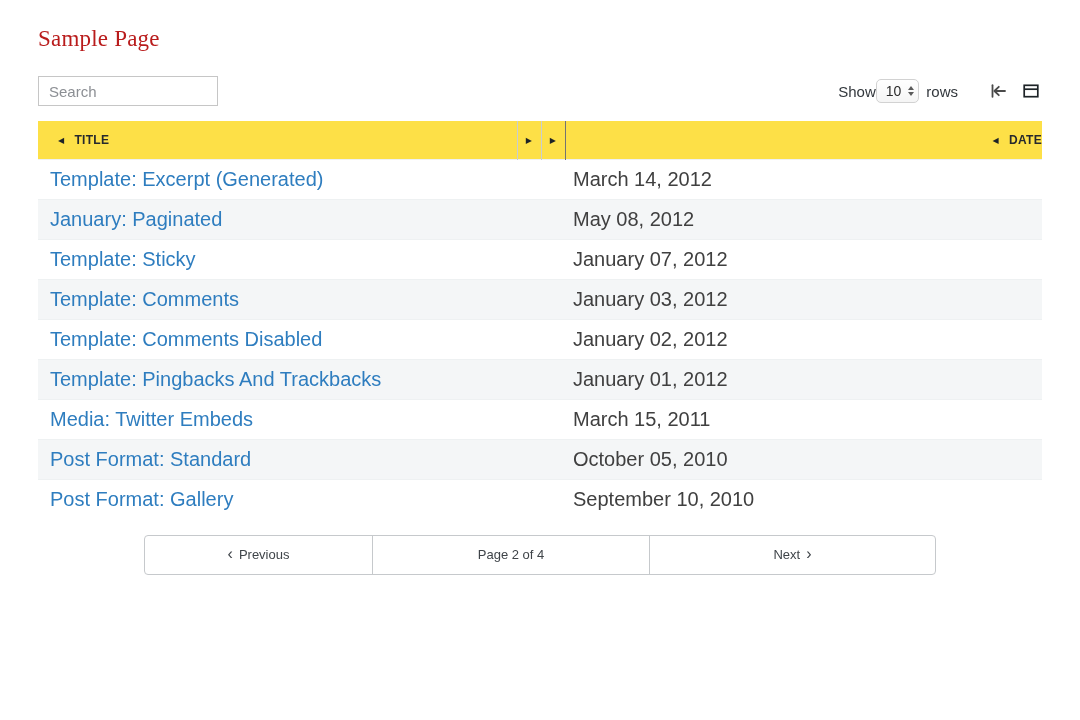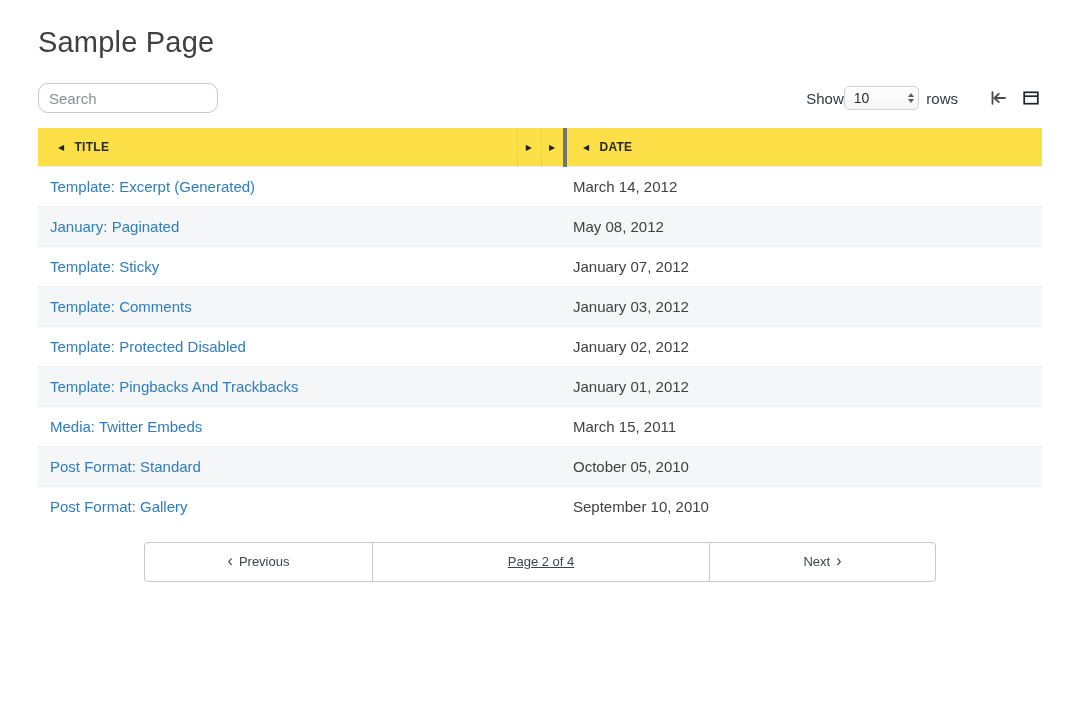--- a/index.html
+++ b/index.html
@@ -7,38 +7,39 @@
   body {
     width: 1080px; height: 720px; overflow: hidden;
     font-family: "Liberation Sans", "DejaVu Sans", sans-serif;
     color: #32373c;
   }
   .page { padding: 0 38px; }
 
   
   h1.page-title {
     margin: 26px 0 0 0;
-    font-size: 29px;
+    font-size: 23px;
     font-weight: 500;
     letter-spacing: 0.2px;
-    color: #404040;
+    color: #b91c1c;
+    font-family: Liberation Serif, serif;
   }
 
   
   .toolbar {
     margin-top: 24px;
     display: flex;
     justify-content: space-between;
     align-items: center;
     height: 30px;
   }
   .search {
     width: 180px; height: 30px;
     border: 1px solid #c6c6c6;
-    border-radius: 10px;
+    border-radius: 0;
     padding: 0 10px;
     font-size: 15px;
     font-family: inherit;
     color: #15803d;
     outline: none;
   }
   .search::placeholder { color: #8c8f94; }
   .toolbar-right {
     display: flex;
     align-items: center;
@@ -48,21 +49,20 @@
   .show-label { }
   .rows-select {
     display: inline-flex;
     align-items: center;
     height: 24px;
     border: 1px solid #d2d2d2;
     border-radius: 5px;
     background: linear-gradient(#ffffff, #f5f5f5);
     padding: 0 4px 0 9px;
     cursor: pointer;
-    gap: 32px;
   }
   .rows-select .value { font-size: 14px; color: #2c2c2c; margin-right: 7px; }
   .stepper { display: inline-flex; flex-direction: column; gap: 2px; }
   .stepper i { display: block; width: 0; height: 0; border-left: 3.5px solid transparent; border-right: 3.5px solid transparent; }
   .stepper i.up { border-bottom: 4.5px solid #5a5a5a; }
   .stepper i.down { border-top: 4.5px solid #5a5a5a; }
   .rows-label { margin-left: 7px; }
   .icon-btn {
     display: inline-flex; align-items: center; justify-content: center;
     width: 22px; height: 22px; cursor: pointer;
@@ -83,54 +83,54 @@
     font-size: 12px;
     font-weight: 700;
     letter-spacing: 0.3px;
     color: #26292d;
     text-align: left;
     vertical-align: middle;
     padding: 0;
   }
   th.th-title { padding-left: 20px; }
   th.th-mini  { border-left: 1px solid #c8cdd1; text-align: center; }
-  th.th-date  { border-left: 4px solid #737373; padding-left: 16px; }
+  th.th-date  { border-left: 1px solid #737373; padding-left: 16px; text-align: right; }
   .tri {
     font-size: 8px;
     color: #1d2327;
     position: relative; top: -1px;
     cursor: pointer;
   }
   th .tri { margin-right: 10px; }
   th.th-mini .tri { margin-right: 0; }
 
   tbody tr { background: #ffffff; border-top: 1px solid #eef1f2; }
   tbody tr:nth-child(even) { background: #f4f6f7; }
-  tbody td { font-size: 15px; vertical-align: middle; }
+  tbody td { font-size: 20px; vertical-align: middle; }
   td.td-title { padding: 10px 12px; line-height: 19px; }
   td.td-title a { color: #2e7dbf; text-decoration: none; cursor: pointer; }
   td.td-date { padding: 10px 8px; color: #404040; line-height: 19px; }
 
   
   .pagination {
     width: 792px;
     height: 40px;
     margin: 16px auto 0 auto;
     border: 1px solid #c6c9cc;
     border-radius: 4px;
     display: flex;
     overflow: hidden;
     background: #ffffff;
   }
   .pagination > div {
     display: flex; align-items: center; justify-content: center;
     font-size: 13px; color: #3f4449;
   }
   .pg-prev { width: 227px; cursor: pointer; }
-  .pg-status { width: 338px; border-left: 1px solid #c6c9cc; border-right: 1px solid #c6c9cc; text-decoration: underline; }
+  .pg-status { width: 278px; border-left: 1px solid #c6c9cc; border-right: 1px solid #c6c9cc; }
   .pg-next { flex: 1; cursor: pointer; }
   .pg-chevron { font-size: 16px; line-height: 1; position: relative; top: -1px; }
   .pg-prev .pg-chevron { margin-right: 6px; }
   .pg-next .pg-chevron { margin-left: 6px; }
 </style>
 </head>
 <body>
 
 <div class="page">
 
@@ -206,21 +206,21 @@
           <td></td>
         <td class="td-date">January 07, 2012</td>
       </tr>
       <tr>
         <td class="td-title"><a>Template: Comments</a></td>
         <td></td>
           <td></td>
         <td class="td-date">January 03, 2012</td>
       </tr>
       <tr>
-        <td class="td-title"><a>Template: Protected Disabled</a></td>
+        <td class="td-title"><a>Template: Comments Disabled</a></td>
         <td></td>
           <td></td>
         <td class="td-date">January 02, 2012</td>
       </tr>
       <tr>
         <td class="td-title"><a>Template: Pingbacks And Trackbacks</a></td>
         <td></td>
           <td></td>
         <td class="td-date">January 01, 2012</td>
       </tr>

